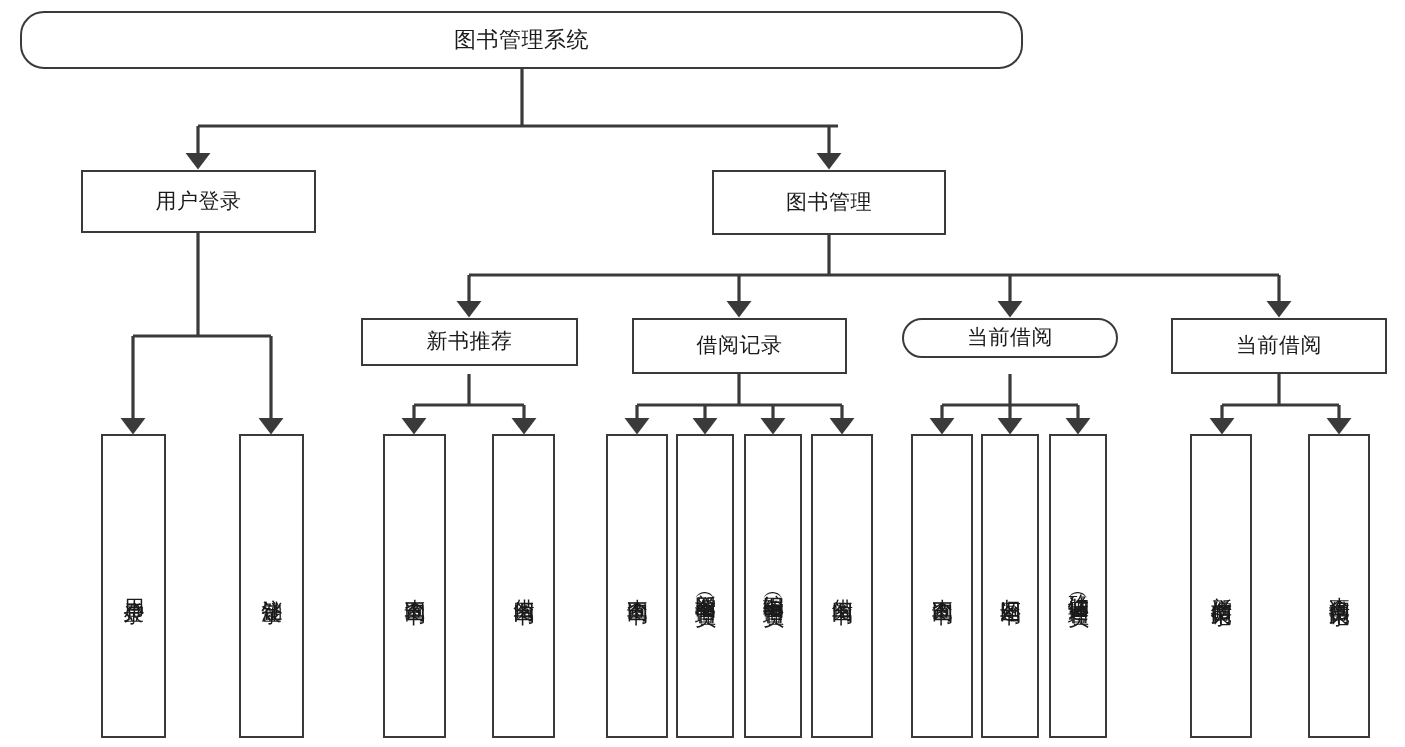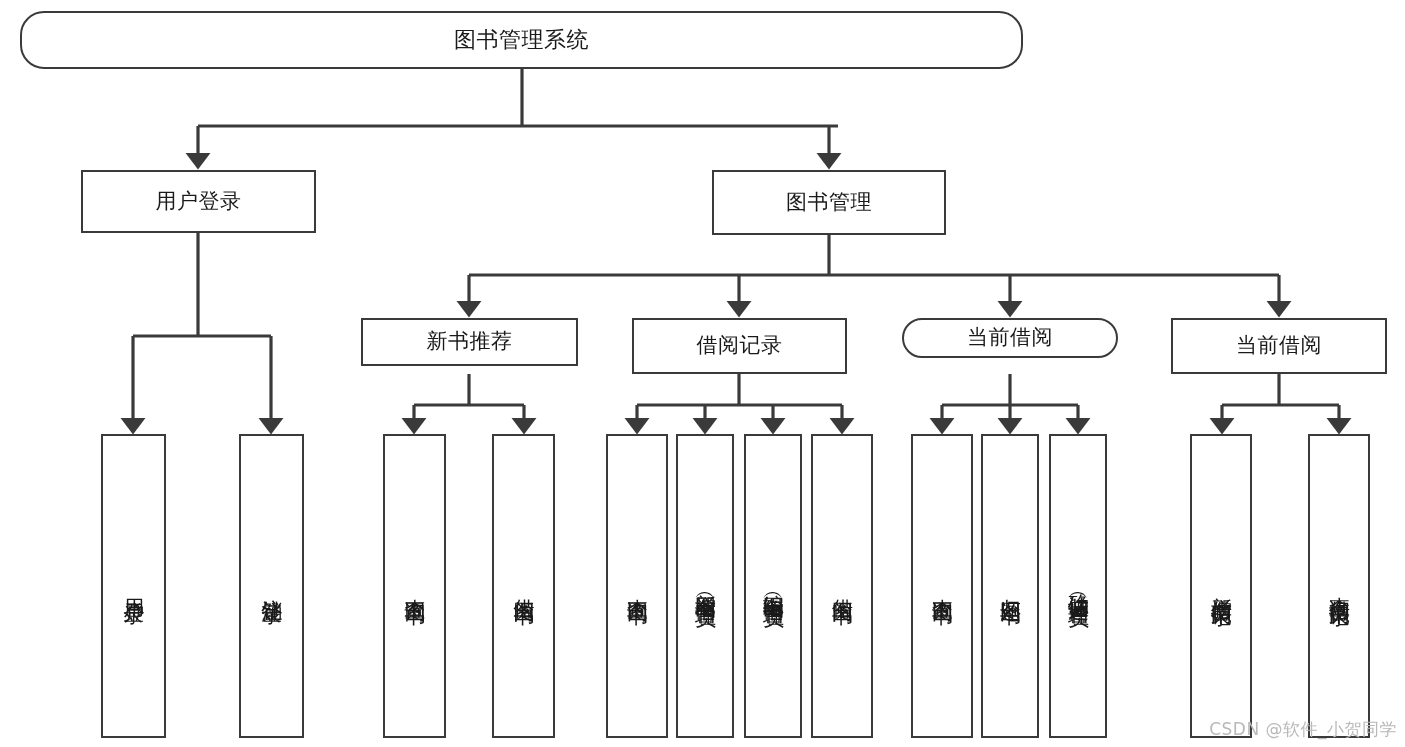--- a/index.html
+++ b/index.html
@@ -187,15 +187,14 @@
     <span class="label">确认归还（管理员）</span>
   </div>
 
   <div class="node vertical" style="left:1190px; top:434px; width:62px; height:304px;">
     <span class="label">新增借阅记录</span>
   </div>
   <div class="node vertical" style="left:1308px; top:434px; width:62px; height:304px;">
     <span class="label">查询借阅记录</span>
   </div>
 
-  <div class="watermark">CSDN @软件_小贺同学</div>
 
 </div>
 
 </body></html>

